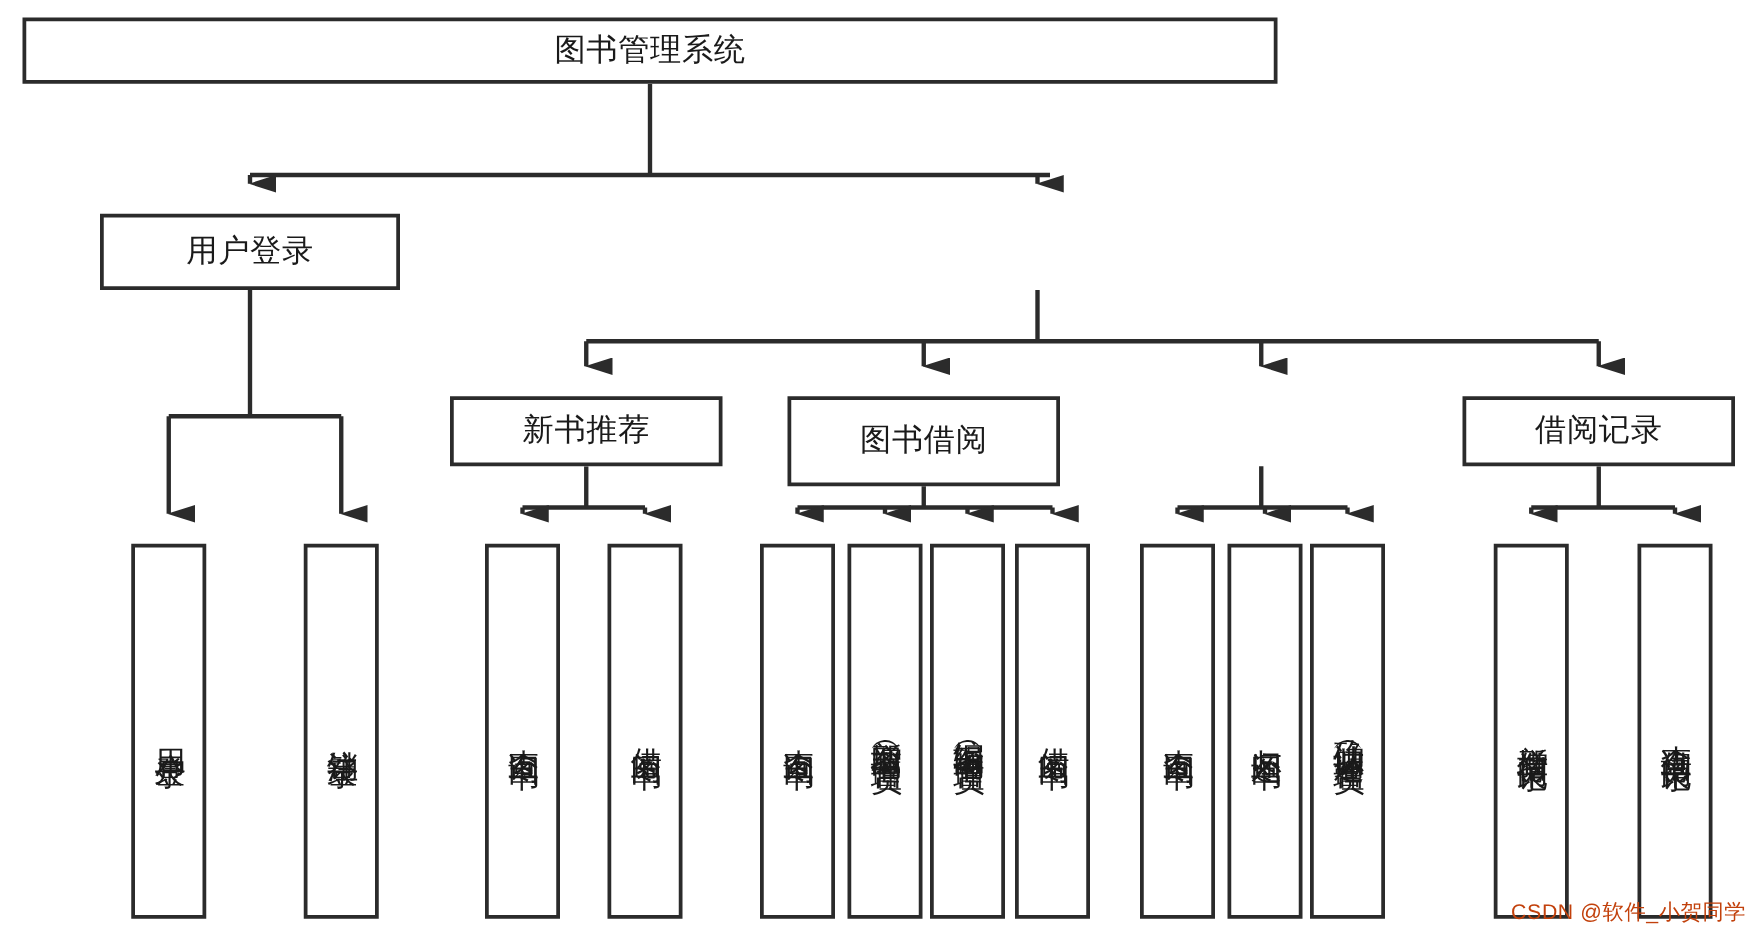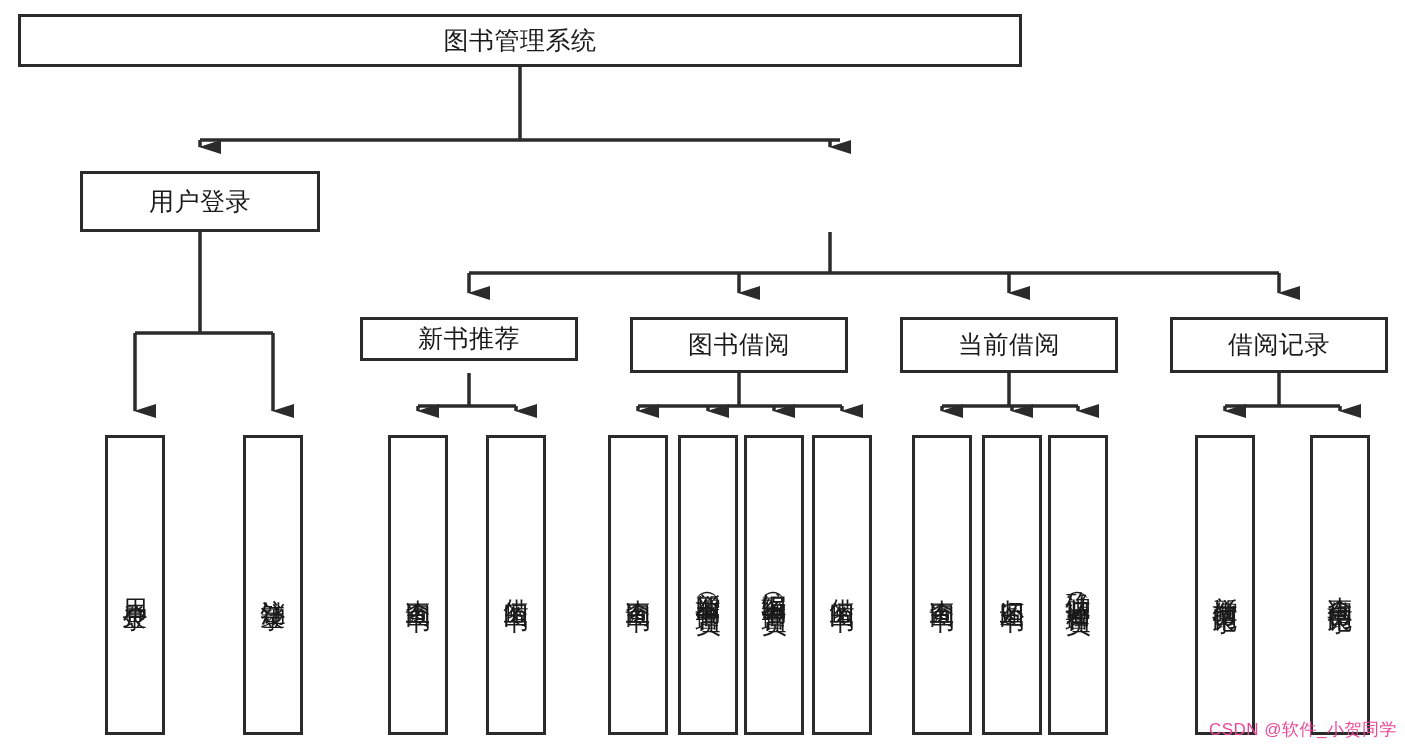--- a/index.html
+++ b/index.html
@@ -56,21 +56,21 @@
   }
   .h-label {
     white-space: nowrap;
     display: block;
   }
   #watermark {
     position: absolute;
     right: 8px;
     bottom: 6px;
     font-size: 17px;
-    color: #ec4899;
+    color: #c2410c;
     letter-spacing: 0.5px;
     white-space: nowrap;
   }
 </style>
 </head>
 <body>
 
 <div id="canvas">
 
   <svg id="wires" viewBox="0 0 1405 747">
@@ -124,28 +124,25 @@
   </svg>
 
   <div class="node h-node" style="left:18px; top:14px; width:1004px; height:53px;">
     <span class="h-label">图书管理系统</span>
   </div>
 
   <div class="node h-node" style="left:80px; top:171px; width:240px; height:61px;">
     <span class="h-label">用户登录</span>
   </div>
 
-  <div class="node h-node" style="left:360px; top:317px; width:218px; height:44px;">
+  <div class="node h-node" style="left:360px; top:317px; width:218px; height:56px;">
     <span class="h-label">新书推荐</span>
   </div>
-  <div class="node h-node" style="left:630px; top:317px; width:218px; height:56px;">
+  <div class="node h-node" style="left:630px; top:317px; width:218px; height:72px;">
     <span class="h-label">图书借阅</span>
-  </div>
-  <div class="node h-node" style="left:900px; top:317px; width:218px; height:56px;">
-    <span class="h-label">当前借阅</span>
   </div>
   <div class="node h-node" style="left:1170px; top:317px; width:218px; height:56px;text-align:right;">
     <span class="h-label">借阅记录</span>
   </div>
 
   <div class="node v-node" style="left:105px; top:435px; width:60px; height:300px;">
     <span class="v-label">用户登录</span>
   </div>
   <div class="node v-node" style="left:243px; top:435px; width:60px; height:300px;">
     <span class="v-label">注销登录</span>

